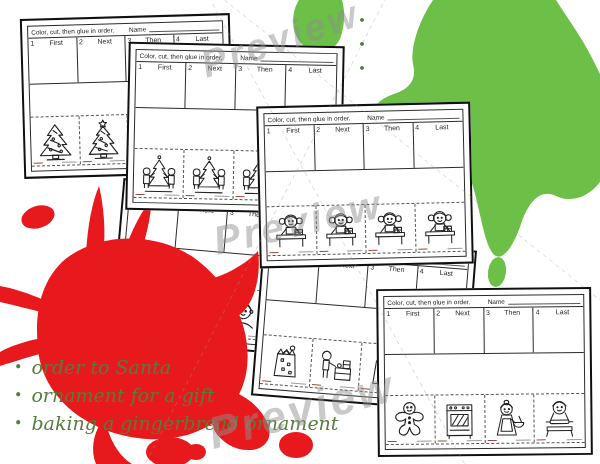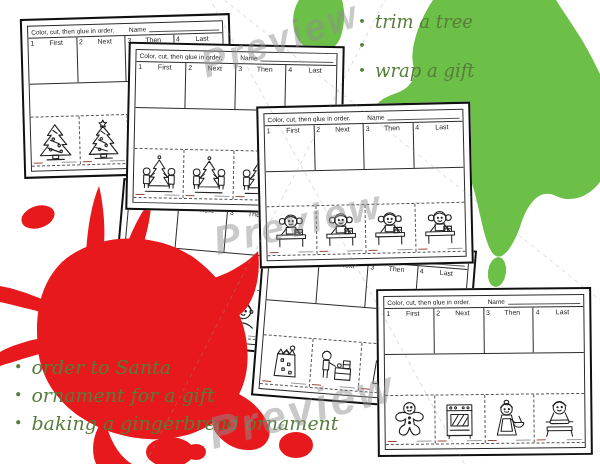--- a/index.html
+++ b/index.html
@@ -587,28 +587,26 @@
     <g stroke="#9a9a9a" stroke-width="1" stroke-dasharray="4 4" opacity="0.38">
       <line x1="390" y1="-10" x2="140" y2="474"></line>
       <line x1="212" y1="-10" x2="640" y2="332"></line>
       <line x1="205" y1="-10" x2="470" y2="474"></line>
     </g>
   </svg>
 
   <div id="list-top" class="script-list">
     <div class="row">
         <span class="blt">•</span>
-        <span>trim a tree</span>
       </div>
     <div class="row">
         <span class="blt">•</span>
       </div>
     <div class="row">
         <span class="blt">•</span>
-        <span>wrap a gift</span>
       </div>
   </div>
   <div id="list-bottom" class="script-list">
     <div class="row">
         <span class="blt">•</span>
         <span>order to Santa</span>
       </div>
     <div class="row">
         <span class="blt">•</span>
         <span>ornament for a gift</span>

